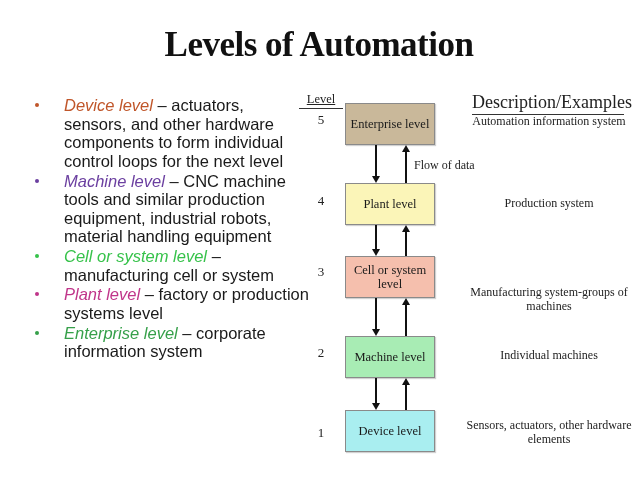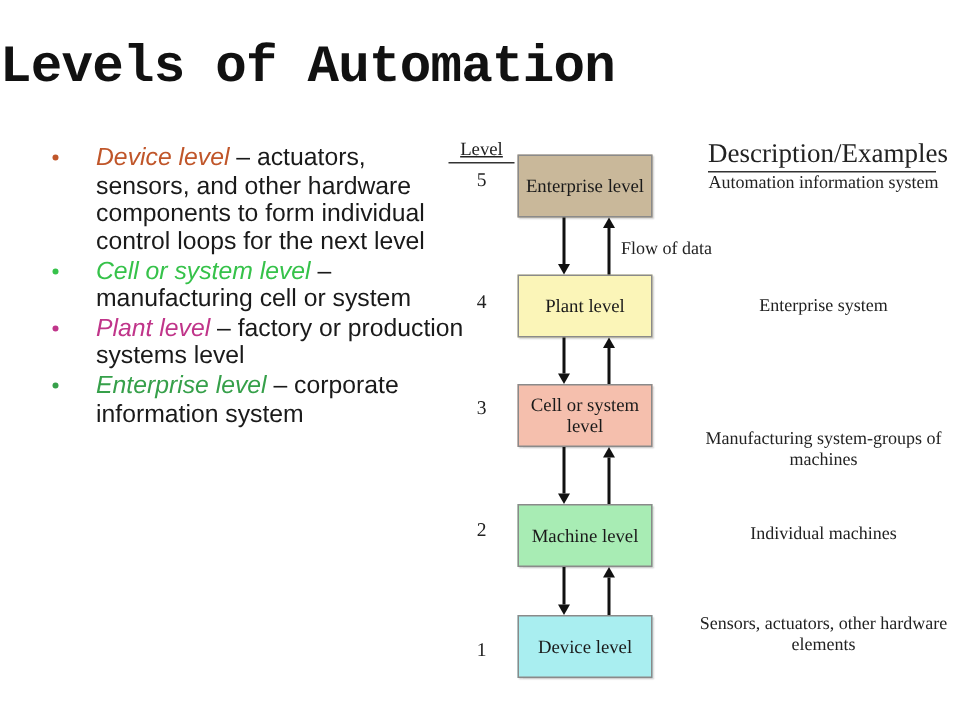--- a/index.html
+++ b/index.html
@@ -15,21 +15,22 @@
     overflow: hidden;
     font-family: "Liberation Sans", sans-serif;
   }
 
   
   #title {
     position: absolute;
     left: 0;
     top: 26px;
     width: 638px;
-    font-family: Liberation Mono, monospace;
+    text-align: center;
+    font-family: Liberation Serif, serif;
     font-weight: bold;
     font-size: 35px;
     letter-spacing: -0.5px;
     color: #111111;
     line-height: 1.1;
   }
 
   
   #bullets {
     position: absolute;
@@ -183,20 +184,24 @@
 <div id="slide" style="background: rgb(255, 255, 255);">
 
   <div id="title">Levels of Automation</div>
 
   <div id="bullets">
     <div class="bullet-row">
       <span class="bullet-dot" style="background: rgb(192, 86, 42);"></span>
       <span class="lead" style="color: rgb(192, 86, 42);">Device level</span><span> – actuators, sensors, and other hardware components to form individual control loops for the next level</span>
     </div>
     <div class="bullet-row">
+      <span class="bullet-dot" style="background: rgb(107, 63, 160);"></span>
+      <span class="lead" style="color: rgb(107, 63, 160);">Machine level</span><span> – CNC machine tools and similar production equipment, industrial robots, material handling equipment</span>
+    </div>
+    <div class="bullet-row">
       <span class="bullet-dot" style="background: rgb(54, 194, 74);"></span>
       <span class="lead" style="color: rgb(54, 194, 74);">Cell or system level</span><span> – manufacturing cell or system</span>
     </div>
     <div class="bullet-row">
       <span class="bullet-dot" style="background: rgb(192, 53, 138);"></span>
       <span class="lead" style="color: rgb(192, 53, 138);">Plant level</span><span> – factory or production systems level</span>
     </div>
     <div class="bullet-row">
       <span class="bullet-dot" style="background: rgb(54, 160, 74);"></span>
       <span class="lead" style="color: rgb(54, 160, 74);">Enterprise level</span><span> – corporate information system</span>
@@ -253,19 +258,19 @@
         <span class="shaft" style="top:7px; height:25px;"></span>
         <span class="head"></span>
       </div>
 
     <div id="flow-label">Flow of data</div>
   </div>
 
   <div id="descriptions">
     <div id="desc-head">Description/Examples</div>
     <div class="desc-item" style="top:26px;">Automation information system</div>
-    <div class="desc-item" style="top:108px;">Enterprise system</div>
+    <div class="desc-item" style="top:108px;">Production system</div>
     <div class="desc-item" style="top:174px;margin-top:23px;">Manufacturing system-groups of machines</div>
     <div class="desc-item" style="top:260px;">Individual machines</div>
-    <div class="desc-item" style="top:320px;">Sensors, actuators, other hardware elements</div>
+    <div class="desc-item" style="top:330px;">Sensors, actuators, other hardware elements</div>
   </div>
 
 </div>
 
 </body></html>

